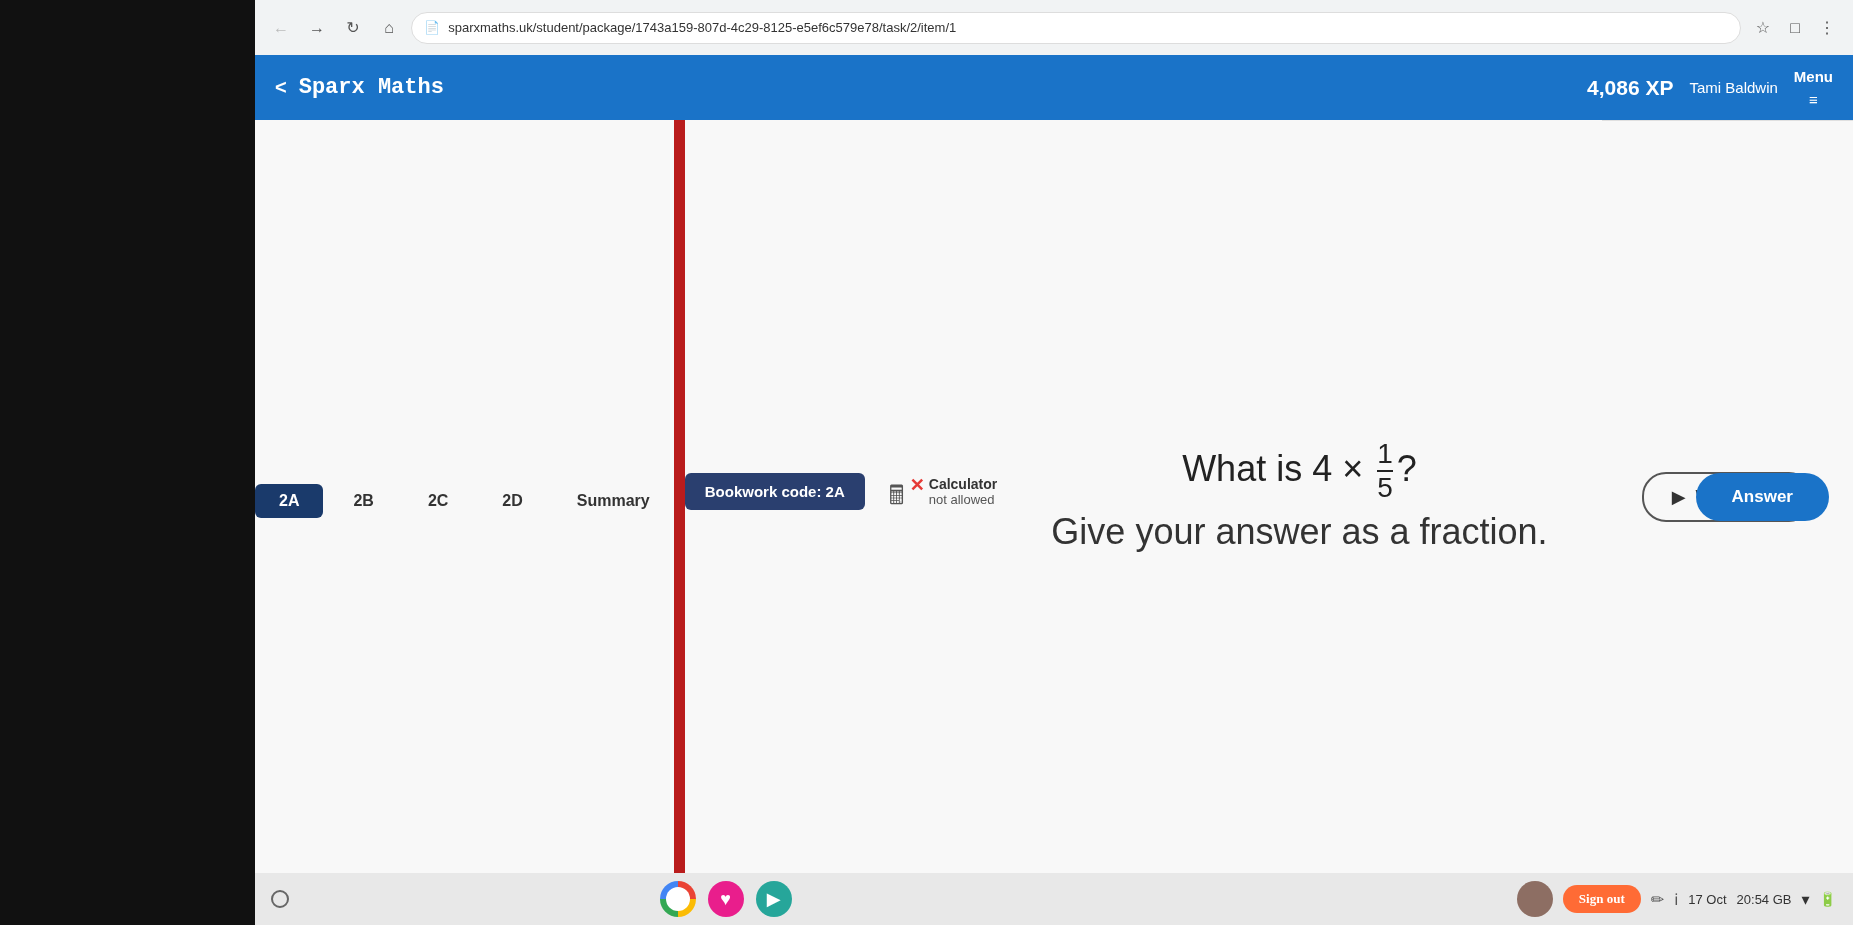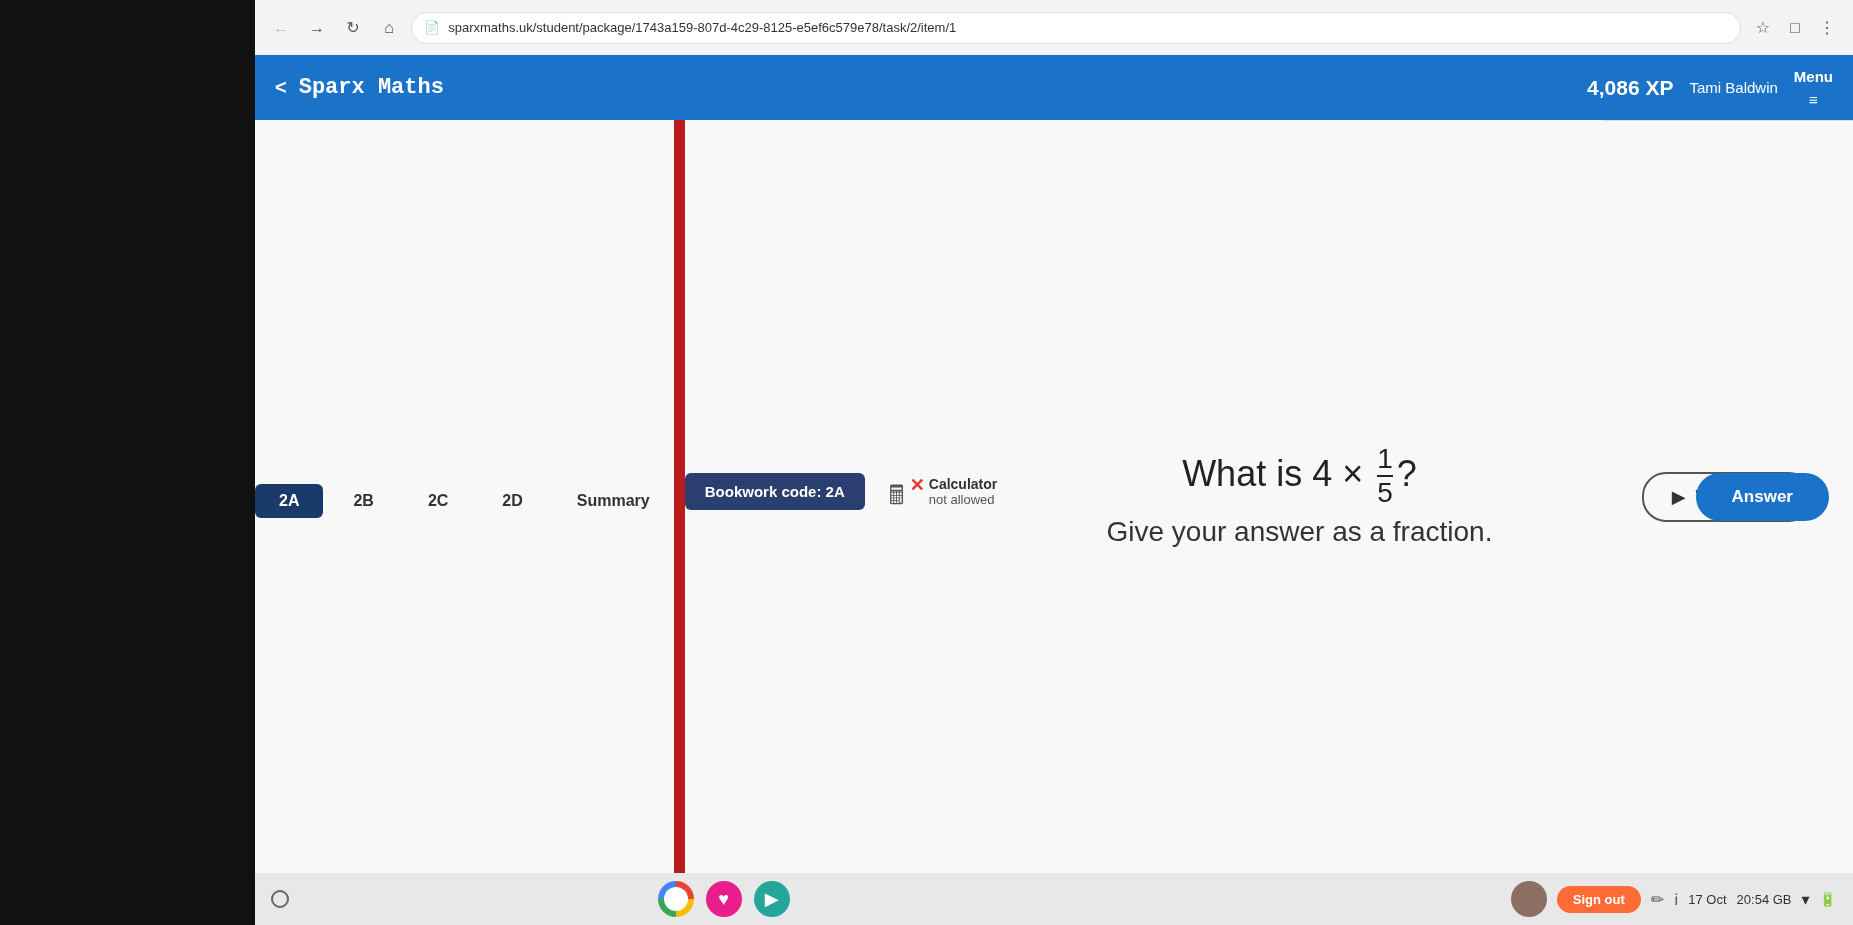--- a/index.html
+++ b/index.html
@@ -270,21 +270,21 @@
       padding-bottom: 2px;
     }
 
     .fraction .denominator {
       font-size: 28px;
       line-height: 1;
       padding-top: 2px;
     }
 
     .question-sub {
-      font-size: 28px;
+      font-size: 36px;
       color: #333;
       text-align: center;
     }
 
     
     .bottom-bar {
       display: flex;
       align-items: center;
       justify-content: center;
       padding: 20px 40px;
@@ -378,20 +378,21 @@
 
     .sign-out-btn {
       background: #ff6b35;
       color: white;
       border: none;
       border-radius: 16px;
       padding: 6px 16px;
       font-size: 13px;
       font-weight: 600;
       cursor: pointer;
+      font-family: Liberation Serif, serif;
     }
 
     .taskbar-date {
       font-size: 13px;
       color: #333;
     }
 
     .taskbar-storage {
       font-size: 13px;
       color: #333;

